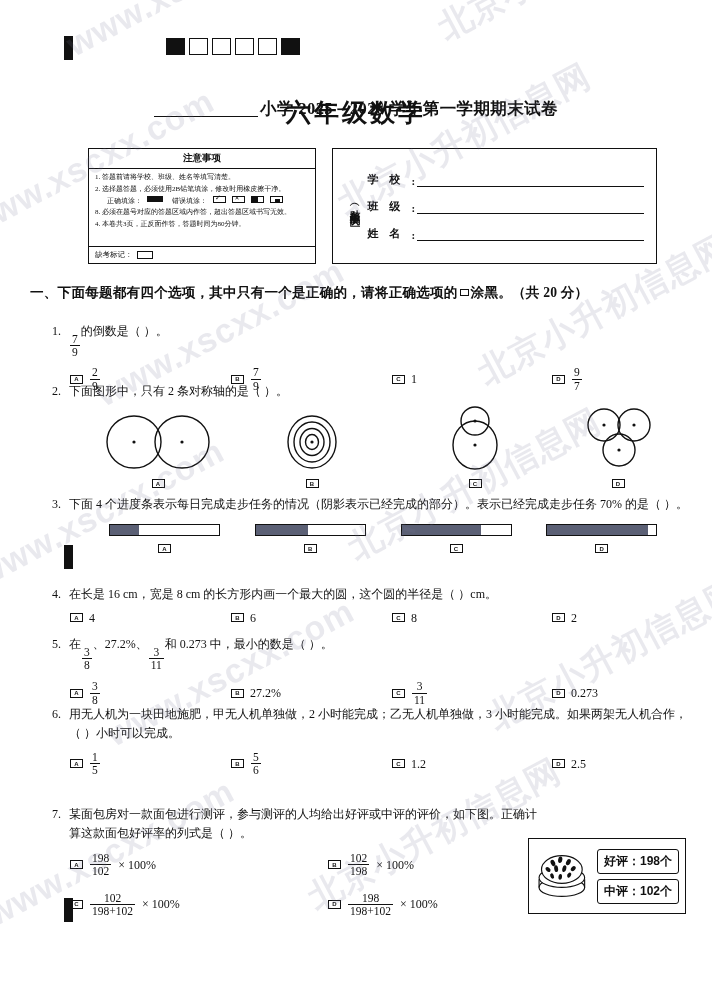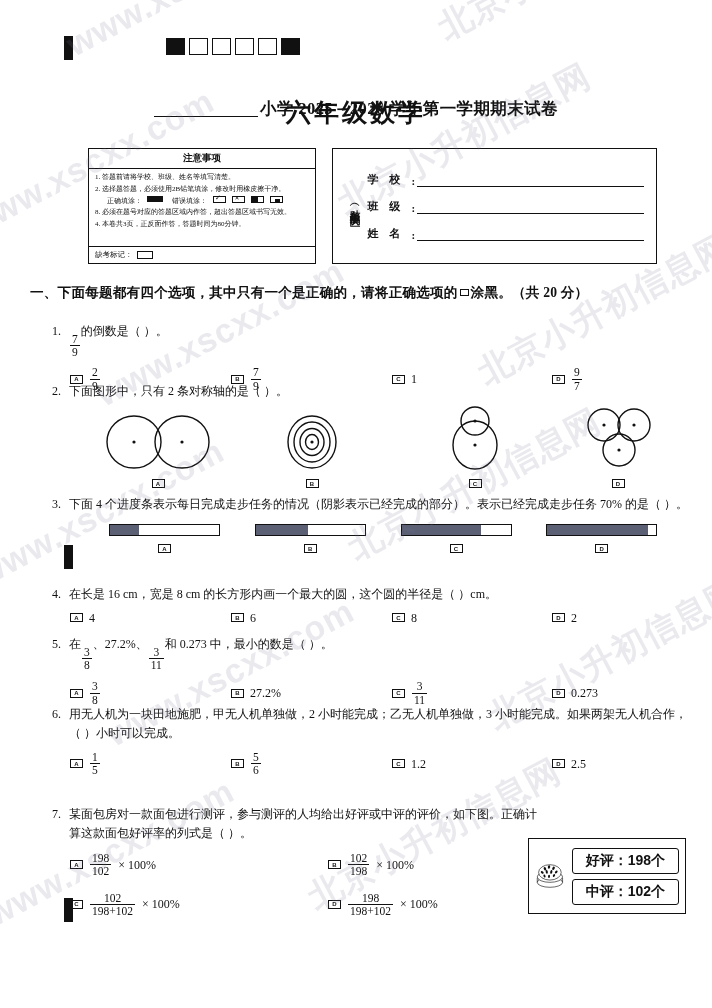--- a/index.html
+++ b/index.html
@@ -140,21 +140,21 @@
 
   
   .breadcard {
     position:absolute; right:26px; top:838px;
     width:158px; height:76px; border:1.3px solid #111; background:#fff;
     display:flex; align-items:center; gap:5px; padding:5px 6px;
   }
   .bread-tags { display:flex; flex-direction:column; gap:5px; }
   .tag {
     border:1.3px solid #111; border-radius:3px;
-    font-size:14px; font-weight:700; padding:3px 13px; white-space:nowrap;
+    font-size:12px; font-weight:700; padding:3px 6px; white-space:nowrap;
     font-family:"Liberation Sans", sans-serif;
   }
 
   
   .footer {
     position:absolute; left:52px; right:16px; bottom:22px;
     display:flex; align-items:center; gap:6px;
     font-size:10px; font-weight:700; font-family:"Liberation Sans", sans-serif;
   }
   .dashline { flex:1; border-top:1.6px dashed #111; height:0; }

